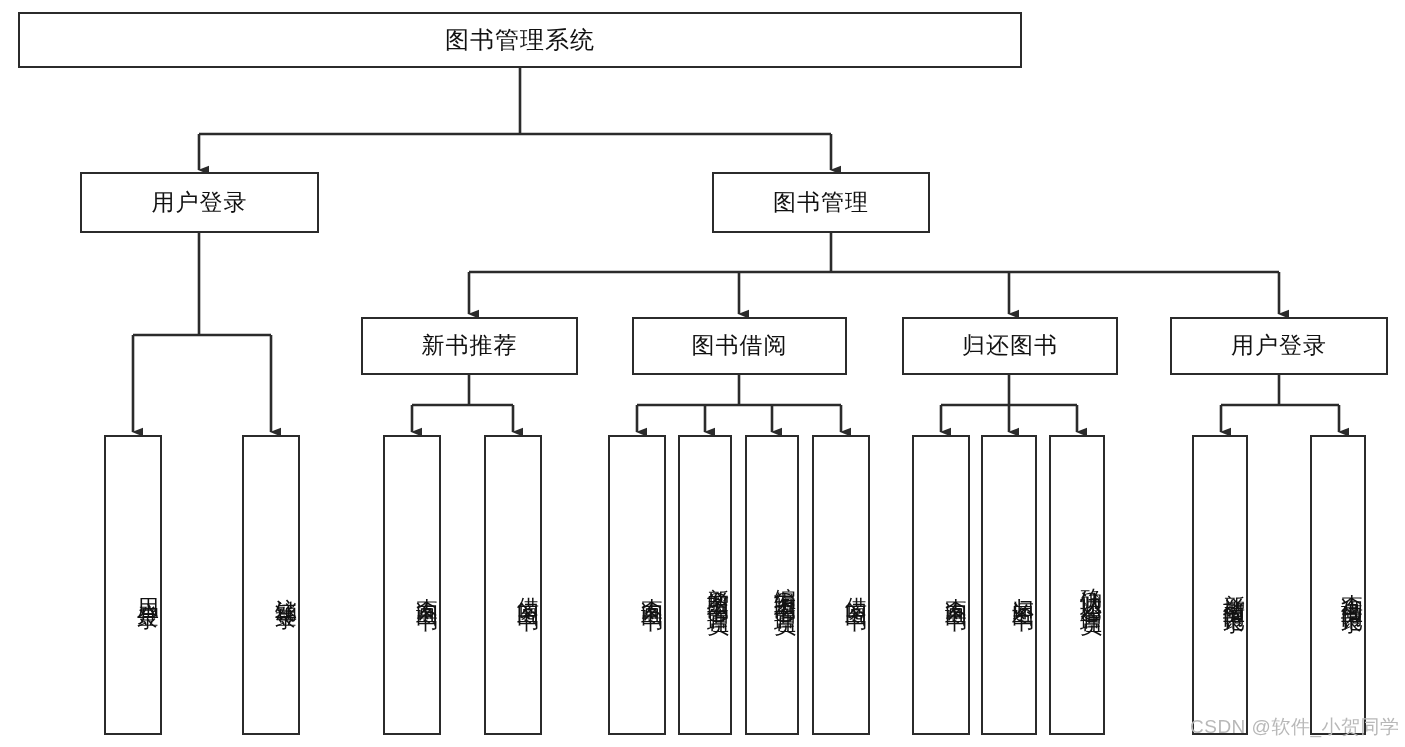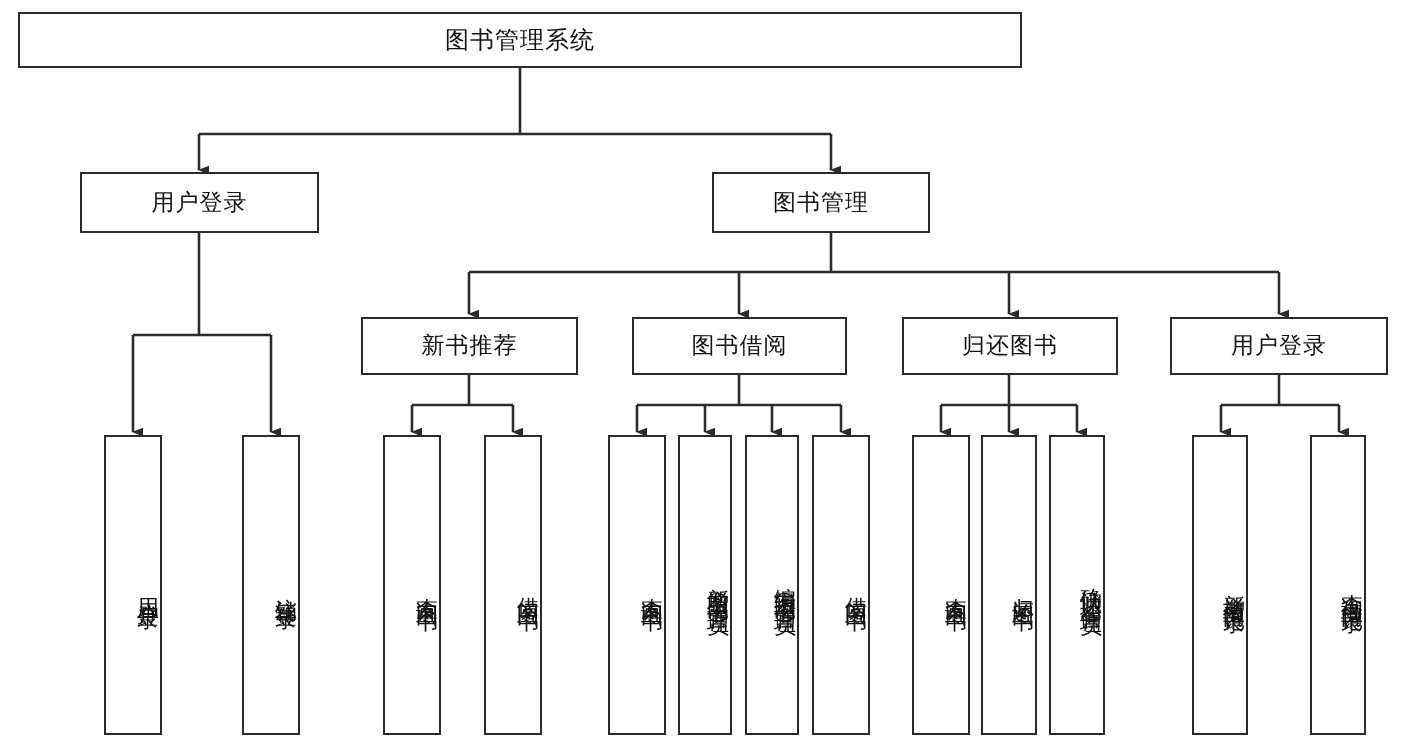--- a/index.html
+++ b/index.html
@@ -185,14 +185,17 @@
     <span>确认归还（管理员）</span>
   </div>
 
   <div class="node vert" style="left:1192px; top:435px; width:56px; height:300px;">
     <span>新增借阅记录</span>
   </div>
   <div class="node vert" style="left:1310px; top:435px; width:56px; height:300px;">
     <span>查询借阅记录</span>
   </div>
 
+  <div class="watermark" style="left:1190px; top:714px;">
+    <span>CSDN @软件_小贺同学</span>
+  </div>
 
 </div>
 
 </body></html>

